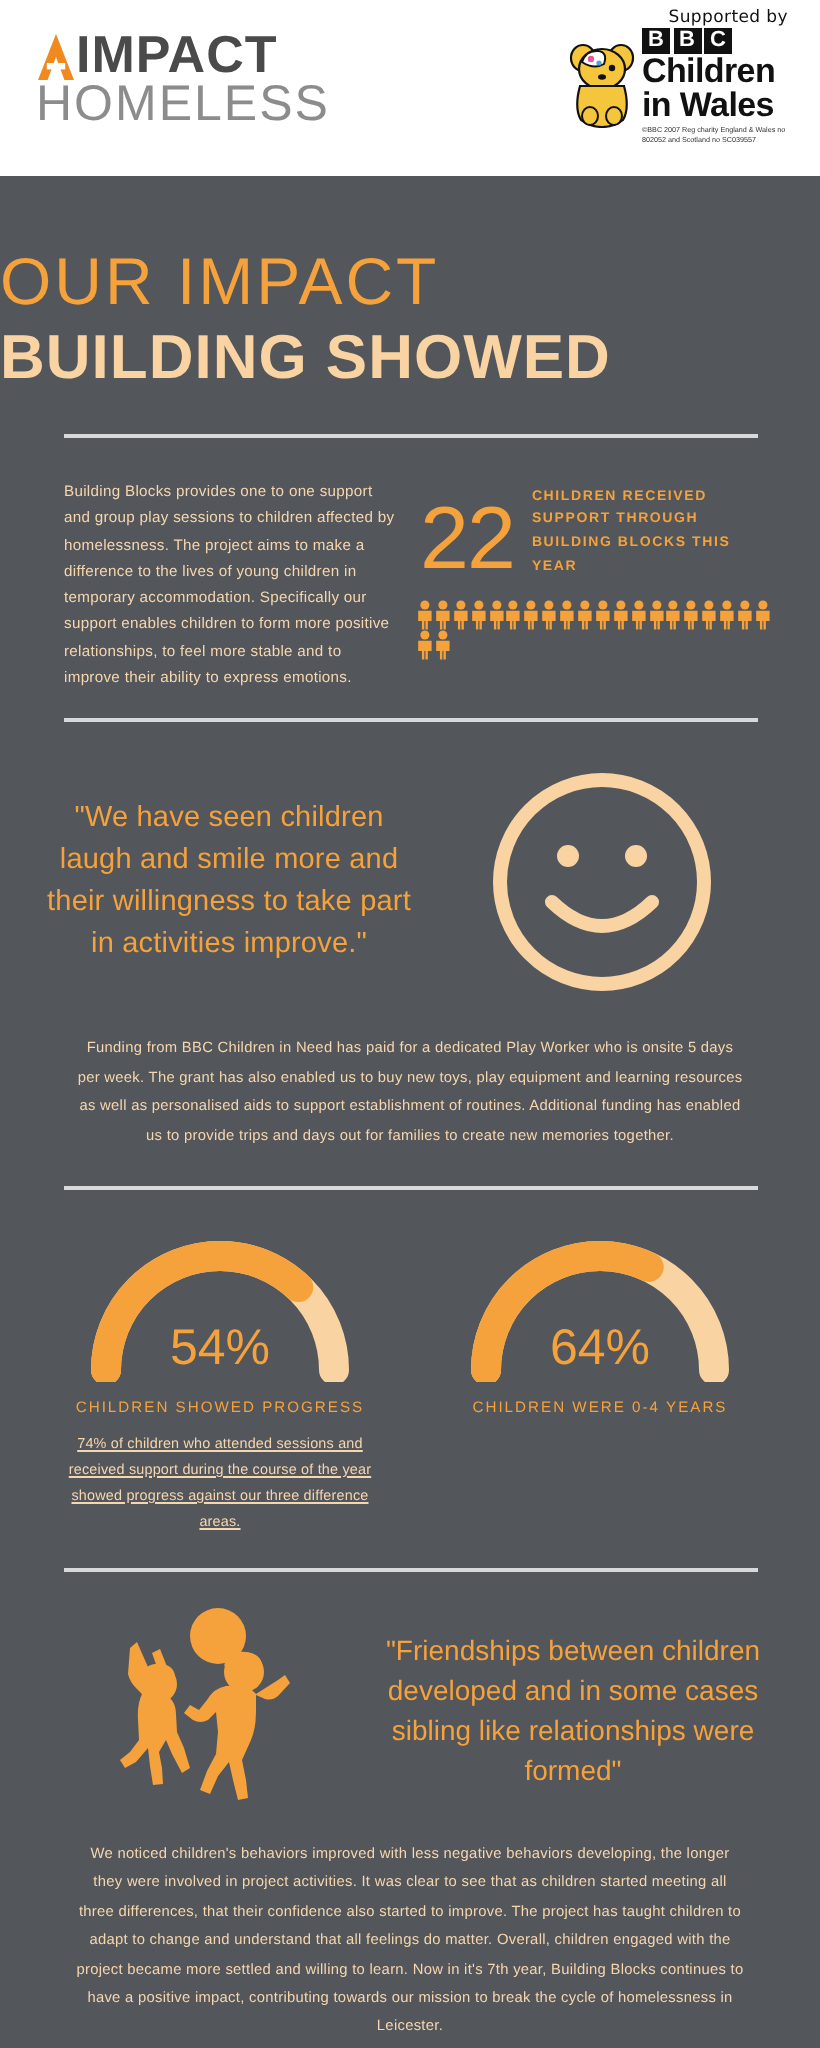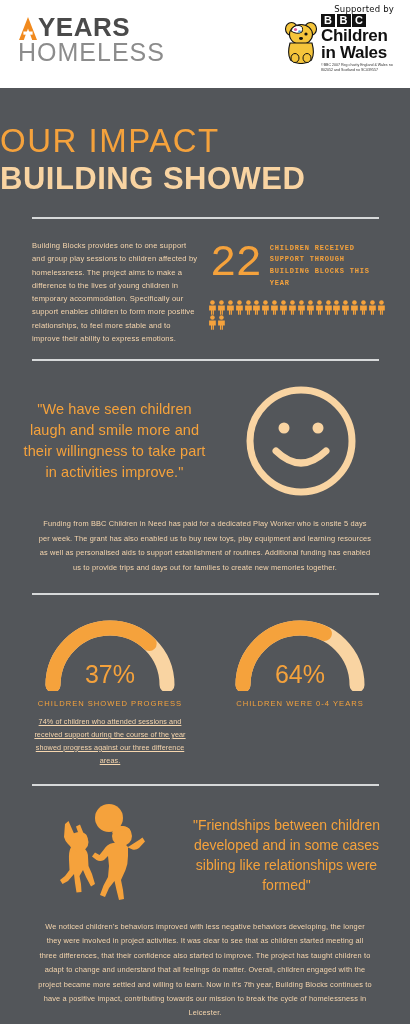--- a/index.html
+++ b/index.html
@@ -120,21 +120,21 @@
     gap:10px;
   }
   .sec1-text {
     flex:0 0 168px;
     color:#f6d6ae;
     font-size:7.6px;
     line-height:1.75;
     letter-spacing:0.15px;
   }
   .sec1-stat { flex:1 1 auto; position:relative; }
-  .stat-row { display:flex; align-items:center; gap:9px;font-family:Liberation Mono, monospace; }
+  .stat-row { display:flex; align-items:flex-end; gap:9px; }
   .big-num {
     color:#f5a23c;
     font-size:44px;
     line-height:0.9;
     font-weight:400;
     letter-spacing:-1px;
   }
   .stat-label {
     color:#f5a23c;
     font-size:7px;
@@ -226,21 +226,21 @@
 <div class="header">
 
   <div class="logo-action">
     <div class="line1">
       <span class="a-mark">
         <svg width="20" height="25" viewBox="0 0 20 25">
           <path d="M10 1 L19 24 L14.2 24 L10 12.5 L5.8 24 L1 24 Z" fill="#f18a1e"></path>
           <rect x="5.4" y="15.5" width="9.2" height="3.2" fill="#ffffff"></rect>
         </svg>
       </span>
-      <span class="rest">YEARS</span>
+      <span class="rest">IMPACT</span>
     </div>
     <div class="line2">HOMELESS</div>
   </div>
 
   <div class="logo-bbc">
     <div class="supported">Supported by</div>
     <div class="bbc-row">
       <div class="bear">
         <svg width="34" height="44" viewBox="0 0 34 44">
           <ellipse cx="7.5" cy="9" rx="6" ry="6.5" fill="#f5c53b" stroke="#111" stroke-width="1.1"></ellipse>
@@ -398,21 +398,21 @@
   <div class="divider"></div>
 
   <div class="sec3">
 
     <div class="gauge-col">
       <div class="gauge-wrap">
         <svg width="146" height="76" viewBox="0 0 146 76">
           <path d="M16 70 A57 57 0 0 1 130 70" fill="none" stroke="#f9d4a2" stroke-width="15" stroke-linecap="round"></path>
           <path id="arc-0" d="M16 70 A57 57 0 0 1 130 70" fill="none" stroke="#f5a23c" stroke-width="15" stroke-linecap="round" style="stroke-dasharray: 179.096; stroke-dashoffset: 46.565;"></path>
         </svg>
-        <div class="gauge-val">37%</div>
+        <div class="gauge-val">54%</div>
       </div>
       <div class="gauge-title">CHILDREN SHOWED PROGRESS</div>
       <div class="gauge-desc">74% of children who attended sessions and received support during the course of the year showed progress against our three difference areas.</div>
     </div>
 
     <div class="gauge-col">
       <div class="gauge-wrap">
         <svg width="146" height="76" viewBox="0 0 146 76">
           <path d="M16 70 A57 57 0 0 1 130 70" fill="none" stroke="#f9d4a2" stroke-width="15" stroke-linecap="round"></path>
           <path id="arc-1" d="M16 70 A57 57 0 0 1 130 70" fill="none" stroke="#f5a23c" stroke-width="15" stroke-linecap="round" style="stroke-dasharray: 179.096; stroke-dashoffset: 64.4746;"></path>

